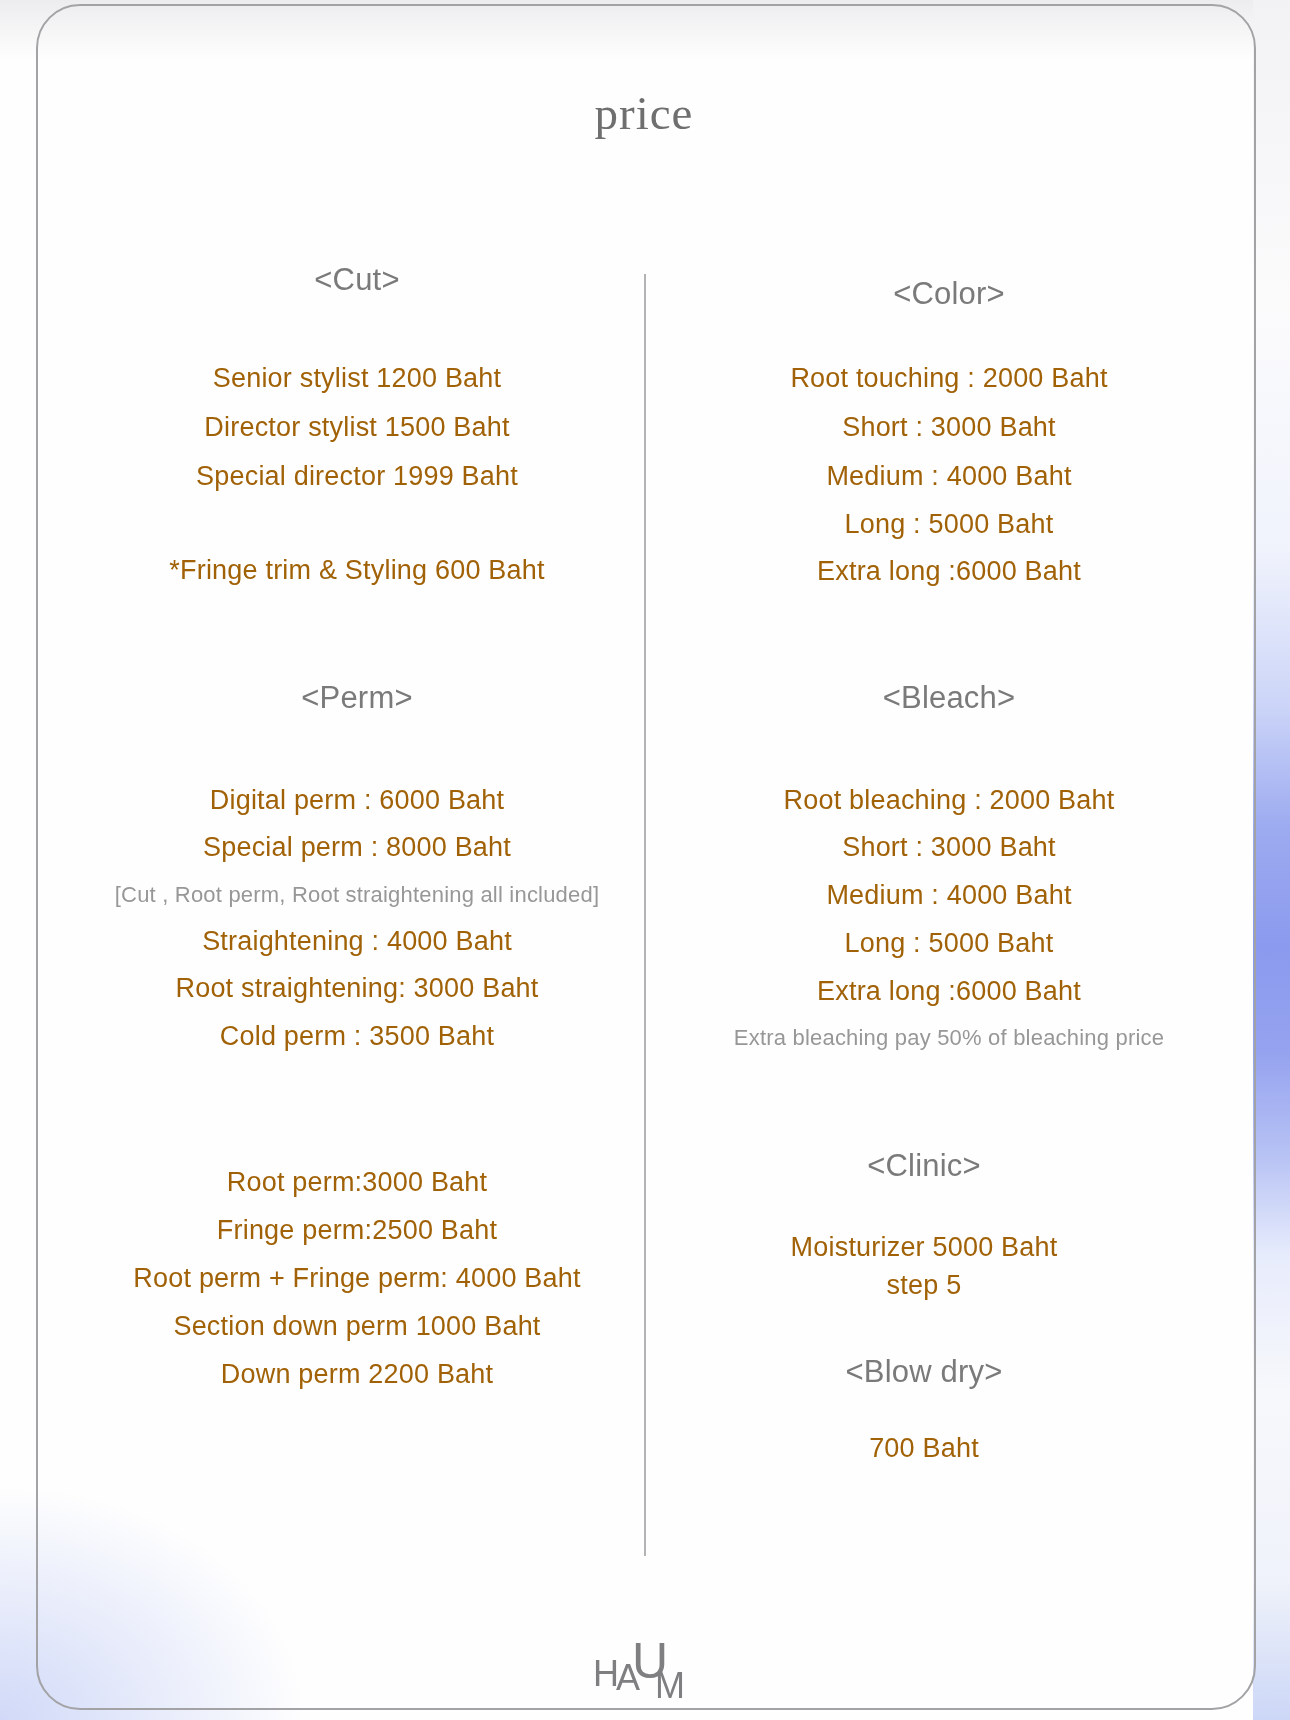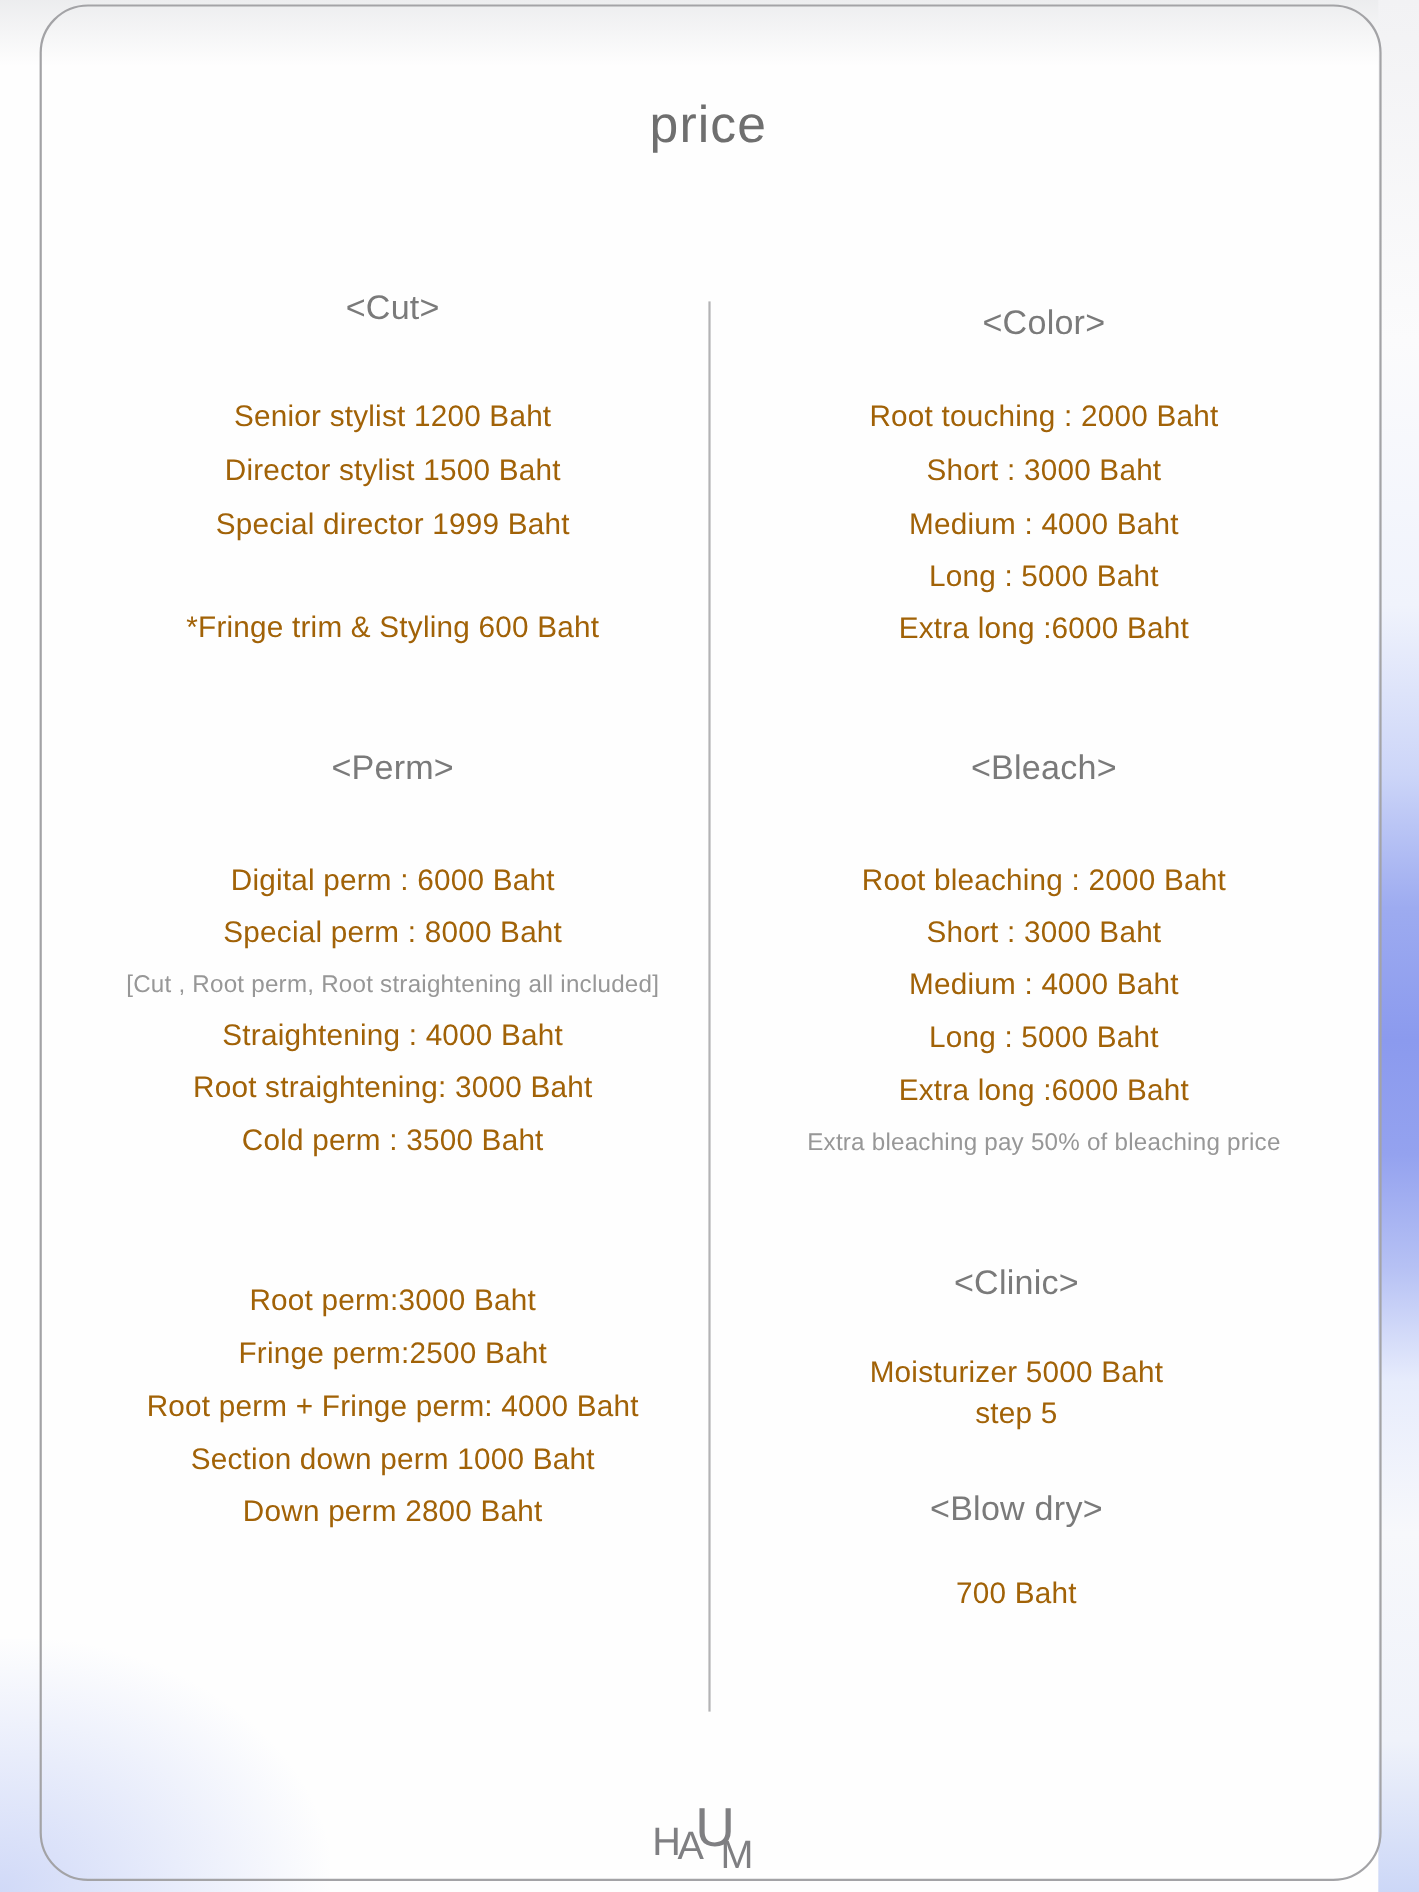--- a/index.html
+++ b/index.html
@@ -34,21 +34,21 @@
     border:2px solid #a3a3a6;border-radius:44px;
     background:transparent;
   }
   .divider{
     position:absolute;left:644px;top:274px;width:2px;height:1282px;
     background:#b3b3b5;
   }
   .title{
     position:absolute;left:36px;top:83px;width:1216px;
     text-align:center;font-size:47px;line-height:60px;
-    color:#6f6f6f;letter-spacing:1px;
+    color:#6f6f6f;letter-spacing:1px;font-family:Liberation Serif, serif;
   }
   .line{
     position:absolute;text-align:center;
     font-size:27px;line-height:46px;color:#a16207;letter-spacing:0.2px;
     white-space:nowrap;
   }
   .col-l{left:57px;width:600px;}
   .col-r{left:649px;width:600px;}
   .col-rc{left:624px;width:600px;}   
   .heading{font-size:31px;color:#7a7a7a;}
@@ -84,21 +84,21 @@
   <div class="line col-l" style="top:777px">Digital perm : 6000 Baht</div>
   <div class="line col-l" style="top:824px">Special perm : 8000 Baht</div>
   <div class="line col-l small" style="top:872px">[Cut , Root perm, Root straightening all included]</div>
   <div class="line col-l" style="top:918px">Straightening : 4000 Baht</div>
   <div class="line col-l" style="top:965px">Root straightening: 3000 Baht</div>
   <div class="line col-l" style="top:1013px">Cold perm : 3500 Baht</div>
   <div class="line col-l" style="top:1159px">Root perm:3000 Baht</div>
   <div class="line col-l" style="top:1207px">Fringe perm:2500 Baht</div>
   <div class="line col-l" style="top:1255px">Root perm + Fringe perm: 4000 Baht</div>
   <div class="line col-l" style="top:1303px">Section down perm 1000 Baht</div>
-  <div class="line col-l" style="top:1351px">Down perm 2800 Baht</div>
+  <div class="line col-l" style="top:1351px">Down perm 2200 Baht</div>
 
   <div class="line col-r heading" style="top:271px">&lt;Color&gt;</div>
   <div class="line col-r" style="top:355px">Root touching : 2000 Baht</div>
   <div class="line col-r" style="top:404px">Short : 3000 Baht</div>
   <div class="line col-r" style="top:453px">Medium : 4000 Baht</div>
   <div class="line col-r" style="top:501px">Long : 5000 Baht</div>
   <div class="line col-r" style="top:548px">Extra long :6000 Baht</div>
 
   <div class="line col-r heading" style="top:675px">&lt;Bleach&gt;</div>
   <div class="line col-r" style="top:777px">Root bleaching : 2000 Baht</div>

